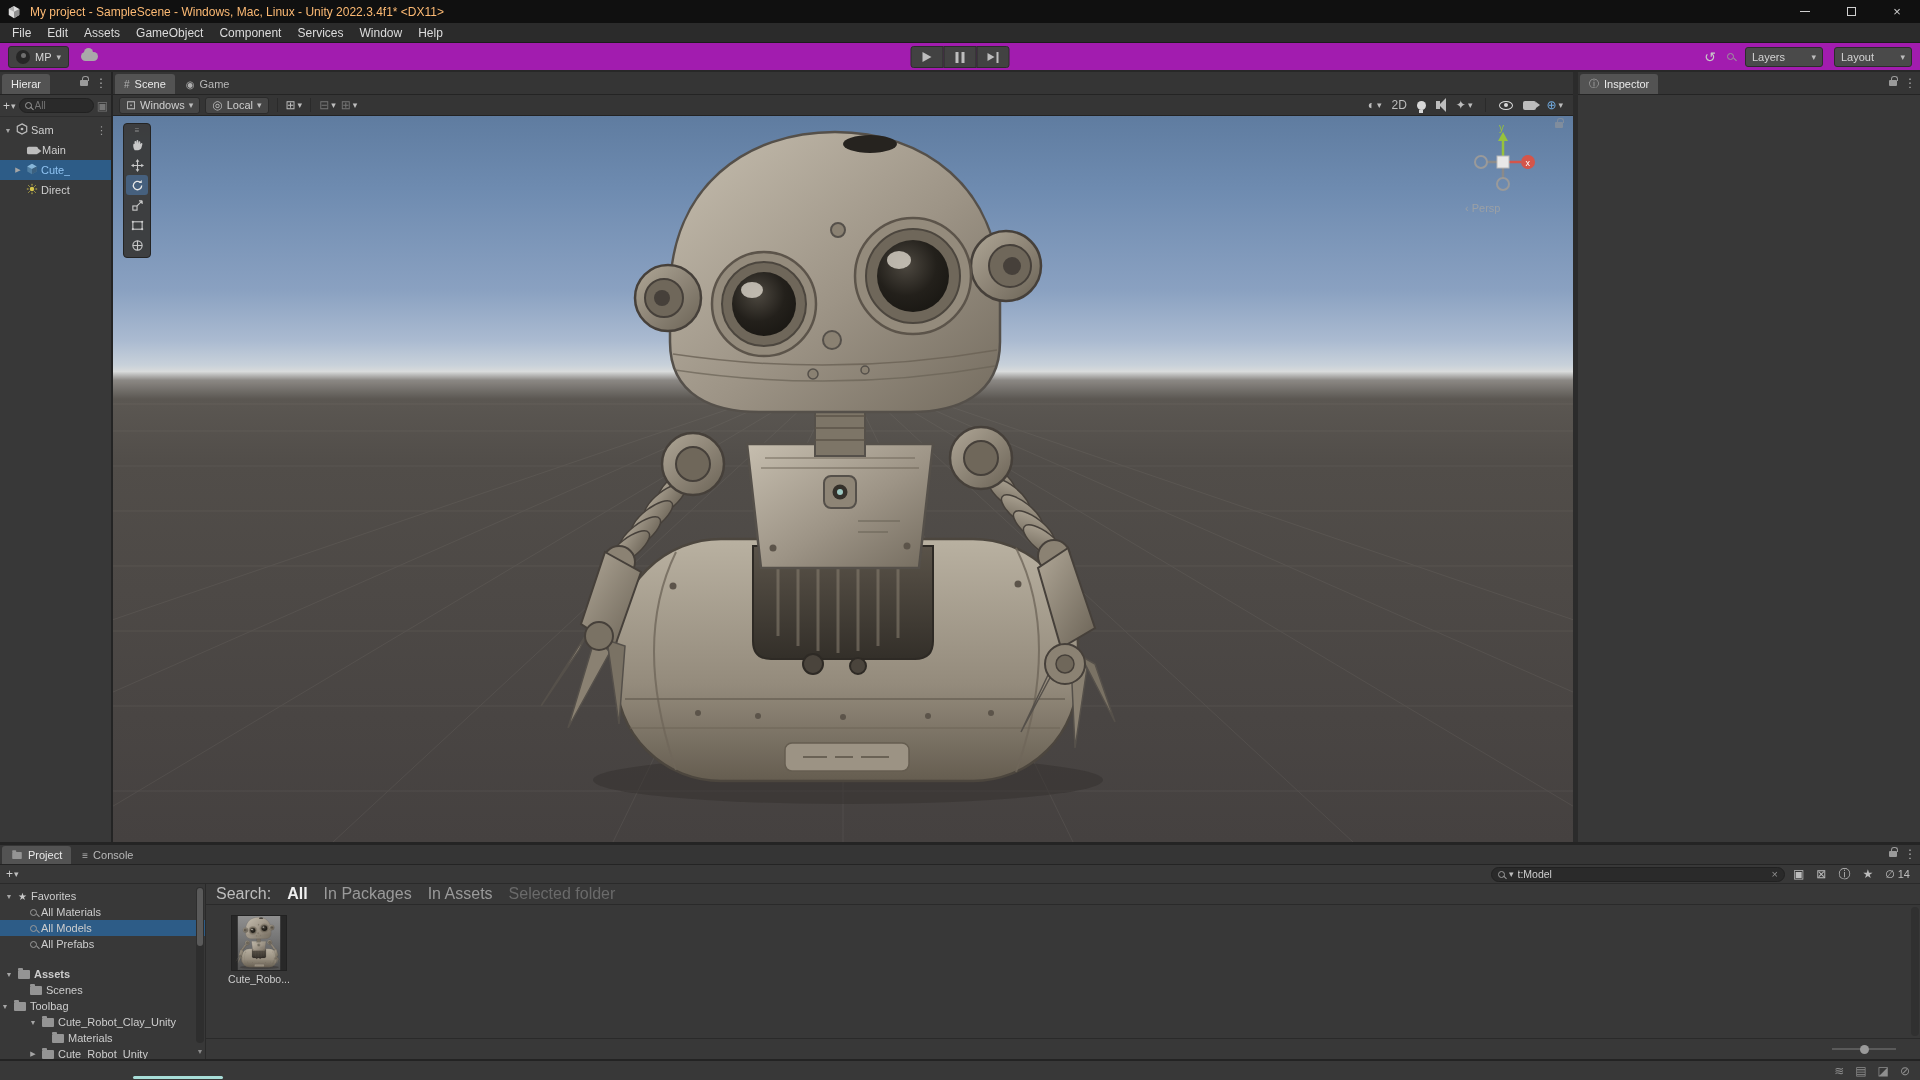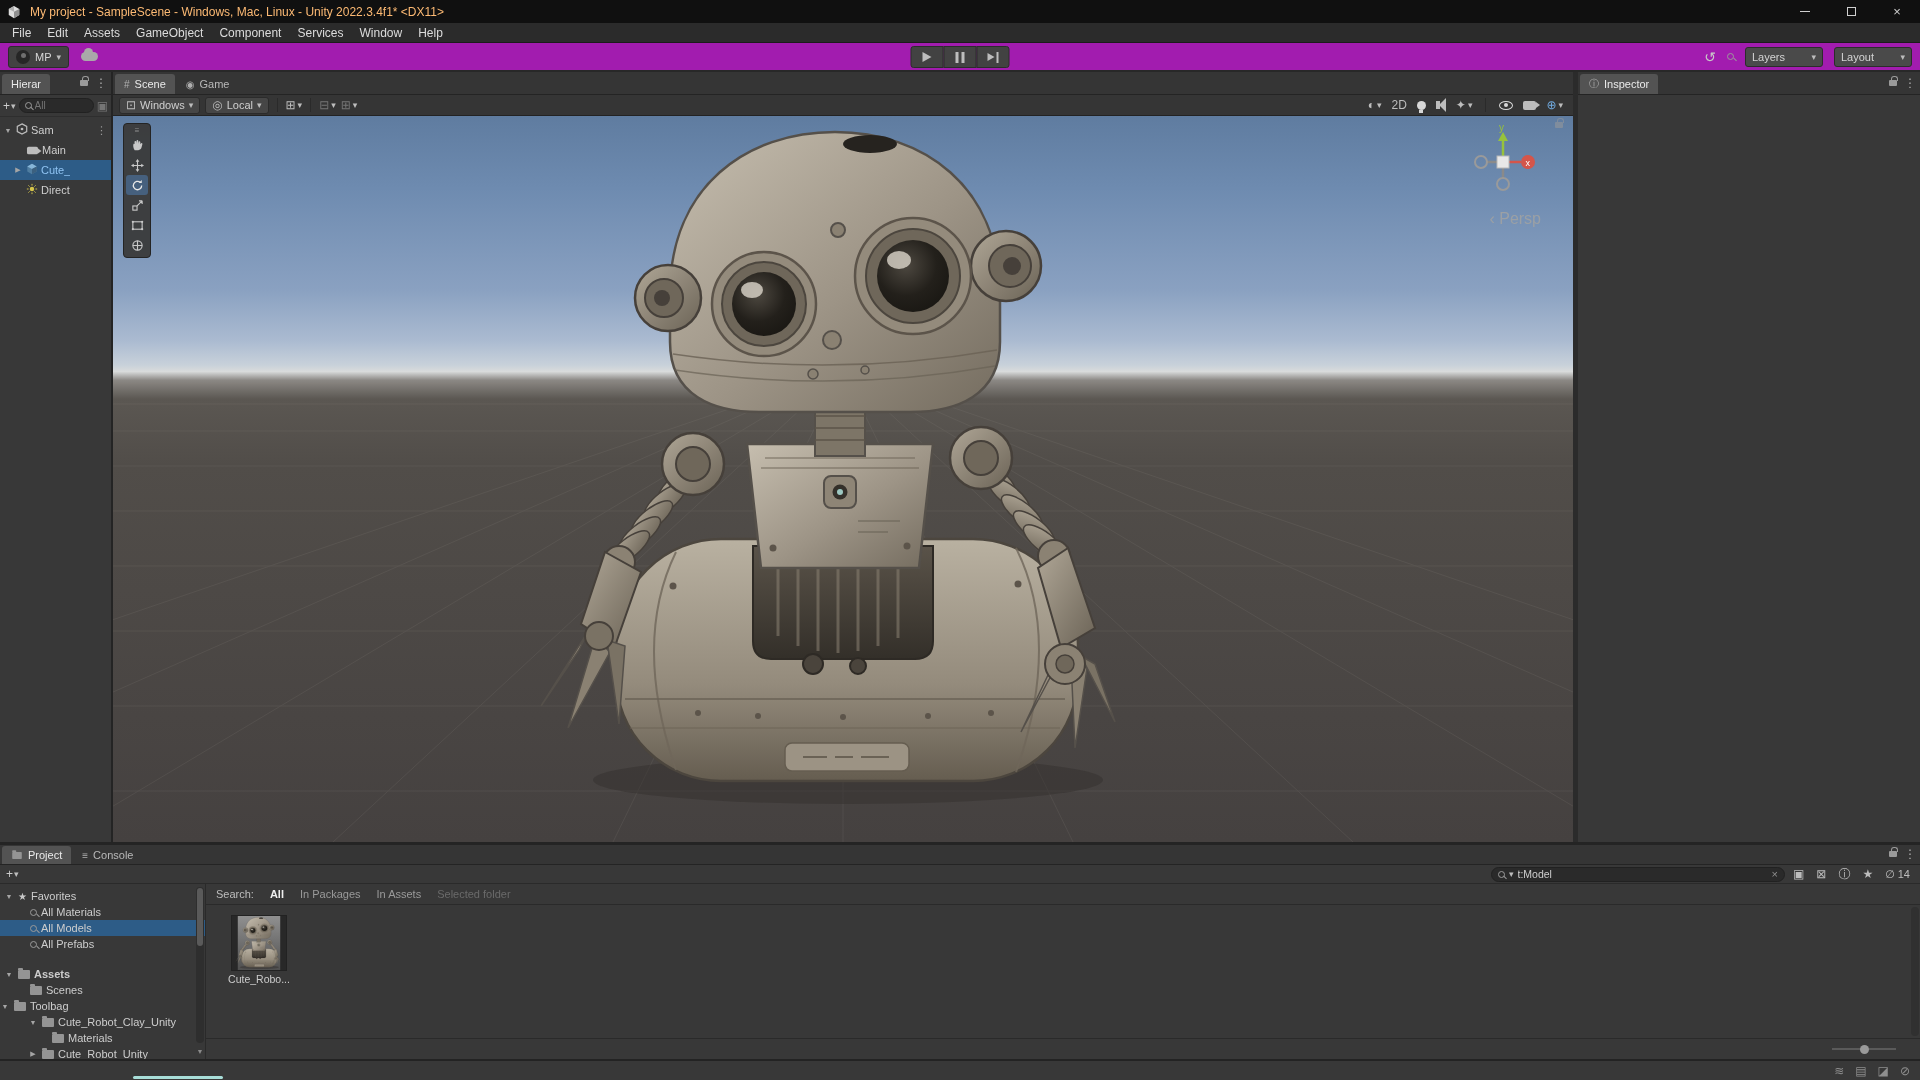--- a/index.html
+++ b/index.html
@@ -96,21 +96,21 @@
   .viewport { flex:1; position:relative; overflow:hidden;
     background:linear-gradient(180deg,#5F7CA0 0%,#6E8BB0 10%,#8AA1C1 24%,#ABBBD1 31%,#C8D1DA 34.3%,#D9DBDB 35.2%,#8B8884 36.4%,#5B5752 39%,#514D49 48%,#454140 100%); }
   .scene-svg { position:absolute; inset:0; width:100%; height:100%; }
 
   .palette { position:absolute; left:10px; top:7px; width:28px; background:rgba(58,58,58,.95); border:1px solid #242424; border-radius:4px; display:flex; flex-direction:column; padding:2px; }
   .pal-grip { height:9px; display:flex; align-items:center; justify-content:center; color:#8f8f8f; font-size:8px; }
   .pal-cell { height:20px; display:flex; align-items:center; justify-content:center; border-radius:3px; }
   .pal-cell.sel { background:#46607E; }
 
   .gizmo-box { position:absolute; right:32px; top:8px; width:76px; height:76px; }
-  .persp-label { position:absolute; right:32px; top:94px; width:76px; text-align:right; color:#9BA0A5; font-size:16px; }
+  .persp-label { position:absolute; right:32px; top:86px; width:76px; text-align:left; color:#9BA0A5; font-size:11px; }
   .vp-corner { position:absolute; right:10px; top:6px; opacity:.55; }
 
   
   .inspector { width:347px; flex:none; border-left:5px solid #2B2B2B; display:flex; flex-direction:column; }
   .inspector-body { flex:1; background:#383838; }
 
   
   .project { height:217px; border-top:3px solid #242424; display:flex; flex-direction:column; background:#383838; }
   .proj-tabs { height:20px; background:#353535; border-bottom:1px solid #242424; display:flex; align-items:flex-end; position:relative; }
   .proj-tabs .ptab { height:18px; }
@@ -123,21 +123,21 @@
   .proj-body { flex:1; min-height:0; display:flex; }
   .proj-left { width:206px; flex:none; border-right:1px solid #2A2A2A; padding-top:4px; position:relative; }
   .prow { height:16px; display:flex; align-items:center; gap:4px; font-size:11px; color:#CDCDCD; }
   .prow.sel { background:#2D5C87; }
   .prow .arr { width:10px; }
   .prow .star { color:#C8C8C8; font-size:10px; }
   .vsb { position:absolute; right:1px; top:3px; bottom:16px; width:8px; background:#2E2E2E; border-radius:4px; }
   .vsb-thumb { position:absolute; left:1px; right:1px; top:1px; height:58px; background:#5A5A5A; border-radius:3px; }
   .vsb-down { position:absolute; right:1px; bottom:4px; width:8px; text-align:center; font-size:7px; color:#8a8a8a; }
   .proj-right { flex:1; min-width:0; display:flex; flex-direction:column; position:relative; }
-  .scope-row { height:21px; border-bottom:1px solid #2A2A2A; display:flex; align-items:center; gap:16px; padding:0 10px; font-size:11px; }
+  .scope-row { height:21px; border-bottom:1px solid #2A2A2A; display:flex; align-items:center; gap:16px; padding:0 10px; font-size:16px; }
   .scope-label { color:#BDBDBD; }
   .scope { color:#9A9A9A; }
   .scope.active { color:#EFEFEF; font-weight:bold; }
   .scope.disabled { color:#6A6A6A; }
   .asset-grid { flex:1; padding:11px 16px 0 22px; position:relative; }
   .asset { width:62px; display:flex; flex-direction:column; align-items:center; gap:3px; }
   .thumb { width:54px; height:54px; background:#282828; outline:1px solid #222; }
   .asset-label { font-size:10.5px; color:#CCCCCC; }
   .grid-sb { position:absolute; right:1px; top:2px; bottom:2px; width:8px; background:#303030; border-radius:4px; }
   .size-row { height:21px; border-top:1px solid #2A2A2A; display:flex; align-items:center; justify-content:flex-end; padding-right:24px; }

